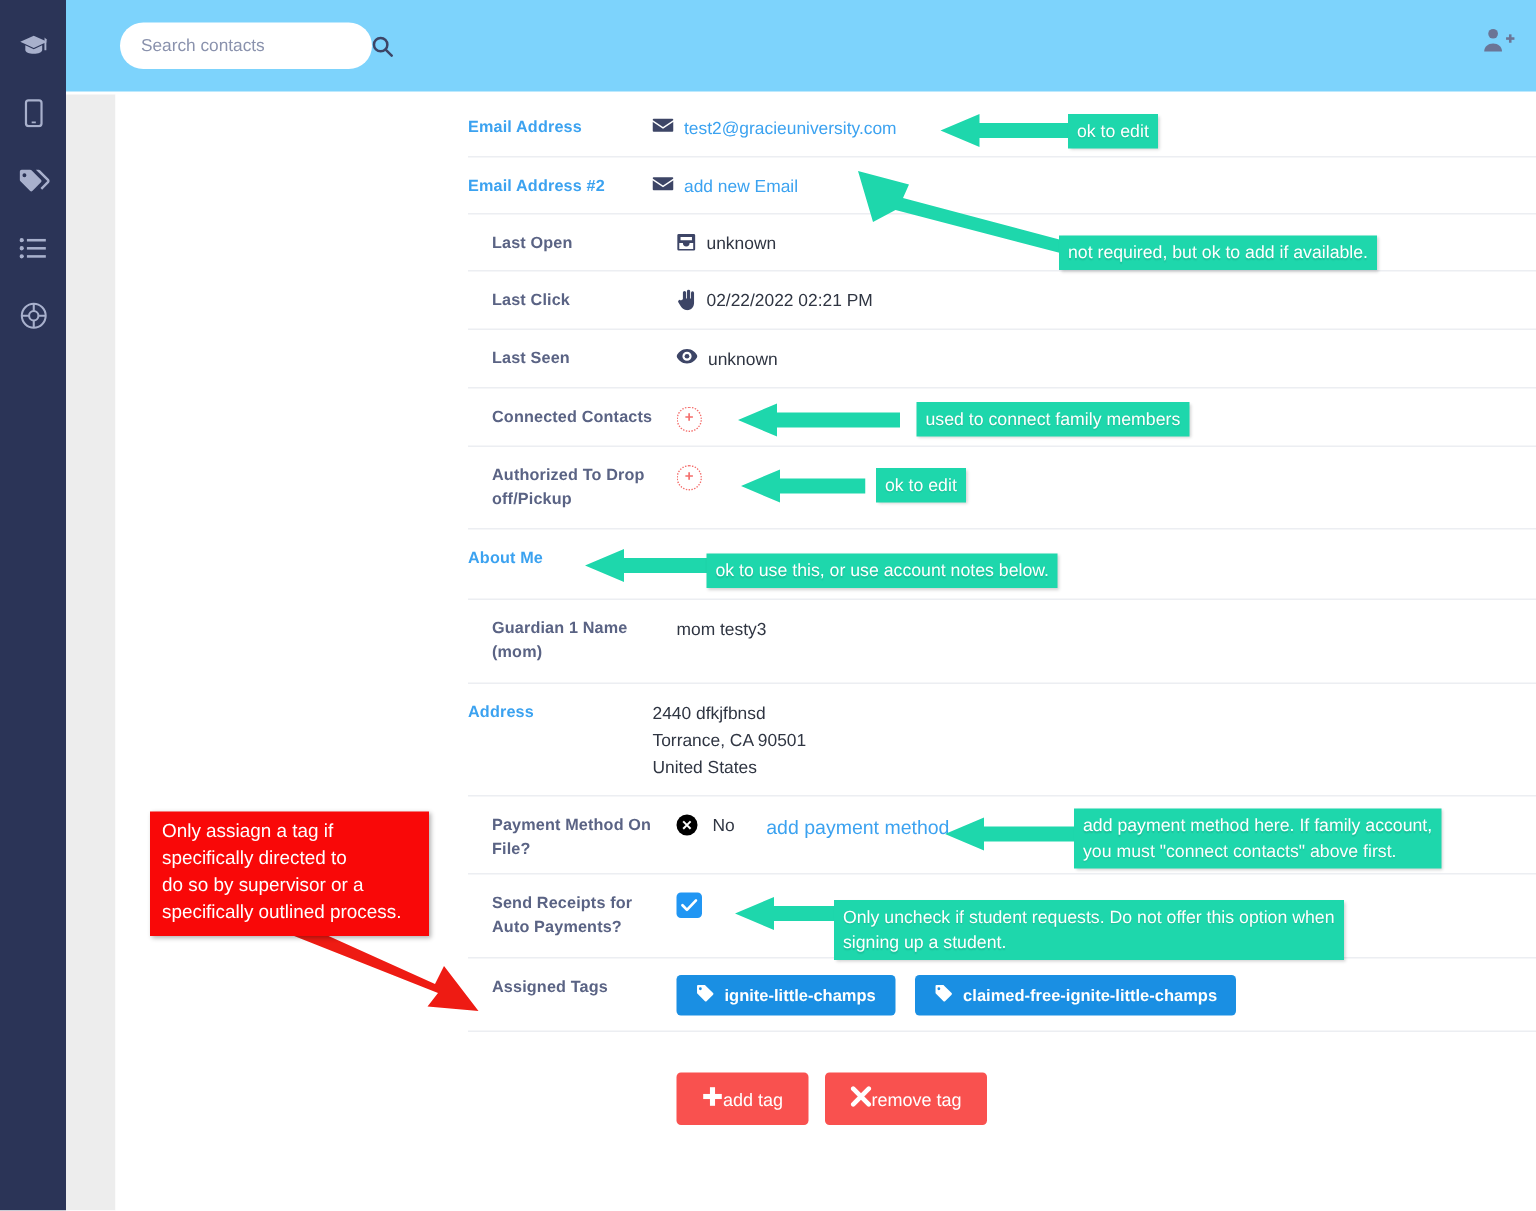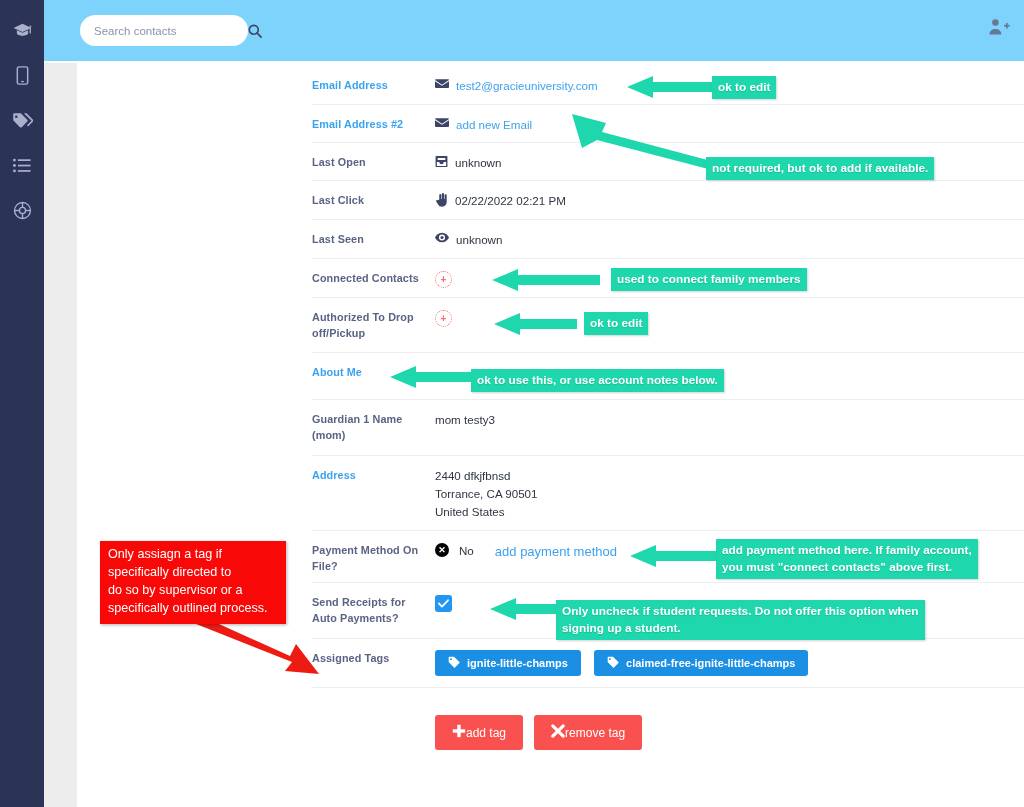--- a/index.html
+++ b/index.html
@@ -75,21 +75,21 @@
   }
   .row:first-child { border-top: none; }
   .row .lbl {
     width: 123px; flex: 0 0 123px;
     padding: 12px 8px 12px 0;
     font-size: 10.8px; font-weight: bold;
     line-height: 1.45;
     letter-spacing: .1px;
   }
   .lbl.link { color: #3ba2f0; }
-  .lbl.plain { color: #5a6384; }
+  .lbl.plain { color: #5a6384; margin-left: 16px; }
   .row .val {
     flex: 1;
     padding: 11px 0 12px 0;
     font-size: 11.6px; color: #2f3542;
     display: flex; align-items: flex-start; gap: 7px;
     line-height: 1.55;
   }
   .val .vicon { color: #3d4566; flex: 0 0 auto; margin-top: 1px; display: flex; }
   .val a, .val .linktext { color: #3ba2f0; text-decoration: none; }
 
@@ -155,21 +155,21 @@
     font-size: 12px; border: none; cursor: pointer;
     font-family: "Liberation Sans", sans-serif;
   }
   .actbtn + .actbtn { margin-left: 11px; }
   .actions-wrap { padding: 16px 0 0 0; display: flex; }
 
   
   .anno {
     position: absolute;
     background: #1ed7ac; color: #ffffff;
-    font-size: 11.8px; font-weight: bold;
+    font-size: 11.8px; font-weight: normal;
     padding: 3px 6px;
     line-height: 1.42;
     text-shadow: 0 1px 1px rgba(0,0,0,.13);
     box-shadow: 1px 1px 2px rgba(0,0,0,.18);
     white-space: pre-line;
   }
   .anno-red {
     position: absolute;
     background: #f90808; color: #ffffff;
     font-size: 12.6px;

